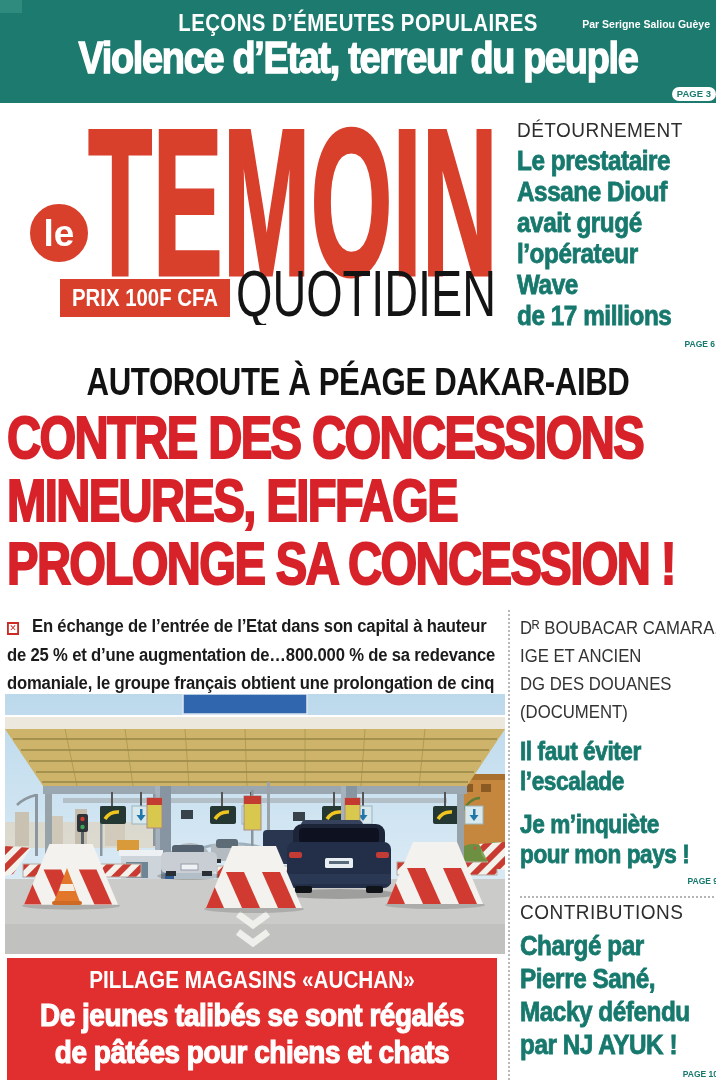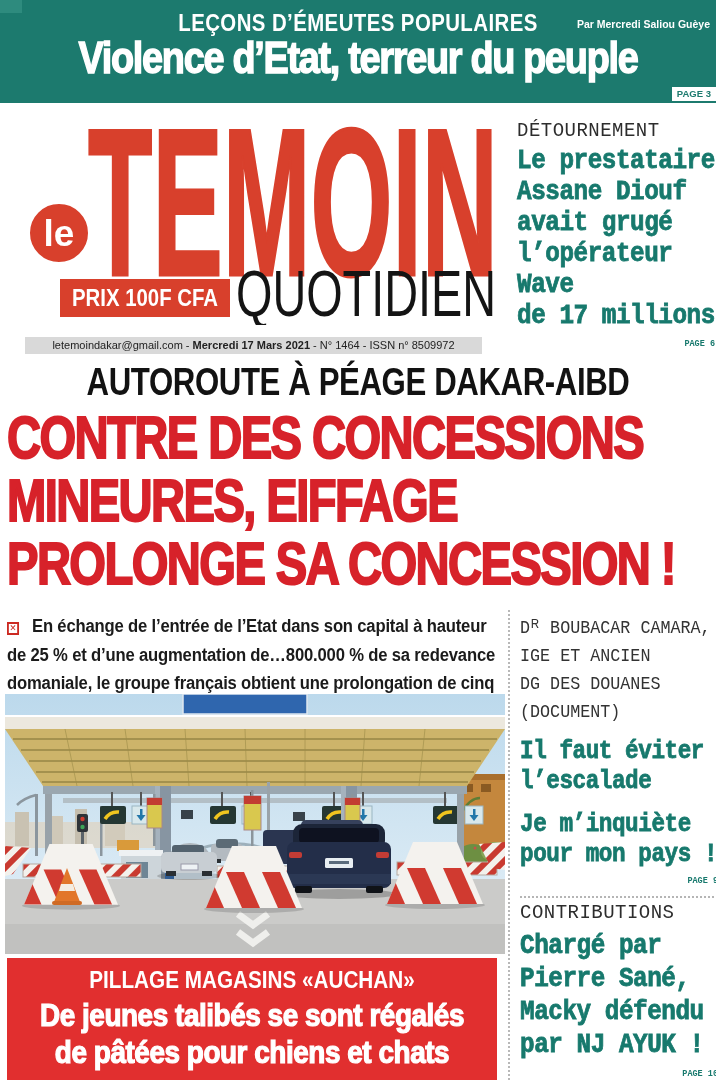--- a/index.html
+++ b/index.html
@@ -20,32 +20,32 @@
   }
   .banner-byline { position:absolute; top:18px; right:6px; color:#fff; font-size:10.5px; font-weight:700; }
   .banner-headline {
     position:absolute; top:33px; left:0; width:100%; text-align:center;
     color:#fff; font-size:44px; font-weight:700; letter-spacing:-1.5px;
     -webkit-text-stroke:1.4px #fff;
     transform:scaleX(.86); white-space:nowrap;
   }
   .page-badge {
     background:#fff; color:#1c7a6e; font-size:9.5px; font-weight:700;
-    padding:1px 5px; line-height:12px;
+    padding:1px 5px; line-height:12px;border-radius:7px;
   }
   .banner .page-badge { position:absolute; right:0; bottom:2px; }
   
   .masthead-svg { position:absolute; left:10px; top:113px; }
   .dateline {
     position:absolute; left:25px; top:337px; width:457px; height:17px;
     background:#d9d9d9; color:#222; font-size:11px; line-height:17px; text-align:center;
   }
   .dateline b { font-weight:700; }
   
-  .rc { position:absolute; width:198px;font-family:Liberation Mono, monospace; }
+  .rc { position:absolute; width:198px; }
   .rc-kicker { color:#2d2d2d; font-size:20px; font-weight:400; letter-spacing:.5px;
     transform:scaleX(.95); transform-origin:left; white-space:nowrap; }
   .rc-kicker-lines { color:#333; font-size:19px; line-height:28px; font-weight:400;
     transform:scaleX(.88); transform-origin:left; }
   .teal-head { color:#17796d; font-weight:700; -webkit-text-stroke:.8px #17796d;
     letter-spacing:-.5px; transform-origin:left; }
   .rc1-lines { font-size:27px; line-height:31px; transform:scaleX(.9); margin-top:4px; }
   .rc2-lines { font-size:26px; line-height:30px; transform:scaleX(.87); }
   .rc3-lines { font-size:27px; line-height:33px; transform:scaleX(.9); margin-top:6px; }
   .bl { display:block; white-space:nowrap; }
@@ -79,34 +79,33 @@
   .redbox .page-badge { position:absolute; right:8px; bottom:6px; color:#d7222a;font-family:Liberation Serif, serif; }
 </style>
 </head>
 <body>
 
 <div class="page">
 
   <div class="banner">
     <div class="banner-corner"></div>
     <div class="banner-kicker">LEÇONS D’ÉMEUTES POPULAIRES</div>
-    <div class="banner-byline">Par Mercredi Saliou Guèye</div>
+    <div class="banner-byline">Par Serigne Saliou Guèye</div>
     <div class="banner-headline">Violence d’Etat, terreur du peuple</div>
     <div class="page-badge">PAGE 3</div>
   </div>
 
   <svg class="masthead-svg" width="492" height="212" viewBox="0 0 492 212">
     <text x="78" y="162" font-size="210" font-weight="bold" fill="#d8402c" stroke="#d8402c" stroke-width="3" textLength="410" lengthAdjust="spacingAndGlyphs">TEMOIN</text>
     <rect x="50" y="166" width="170" height="38" fill="#d8402c"></rect>
     <text x="62" y="193" font-size="23" font-weight="bold" fill="#ffffff" textLength="146" lengthAdjust="spacingAndGlyphs">PRIX 100F CFA</text>
     <text x="226" y="203" font-size="64" font-weight="400" fill="#141414" textLength="260" lengthAdjust="spacingAndGlyphs">QUOTIDIEN</text>
     <circle cx="49" cy="120" r="31" fill="#d8402c" stroke="#ffffff" stroke-width="4"></circle>
     <text x="49" y="133" font-size="37" font-weight="bold" fill="#ffffff" text-anchor="middle">le</text>
   </svg>
-  <div class="dateline"><span>letemoindakar@gmail.com - </span><b>Mercredi 17 Mars 2021</b><span> - N° 1464 - ISSN n° 8509972</span></div>
 
   <div class="rc" style="left:517px; top:119px;">
     <div class="rc-kicker">DÉTOURNEMENT</div>
     <div class="teal-head rc1-lines">
         <span class="bl">Le prestataire</span>
         <span class="bl">Assane Diouf</span>
         <span class="bl">avait grugé</span>
         <span class="bl">l’opérateur</span>
         <span class="bl">Wave</span>
         <span class="bl">de 17 millions</span>

